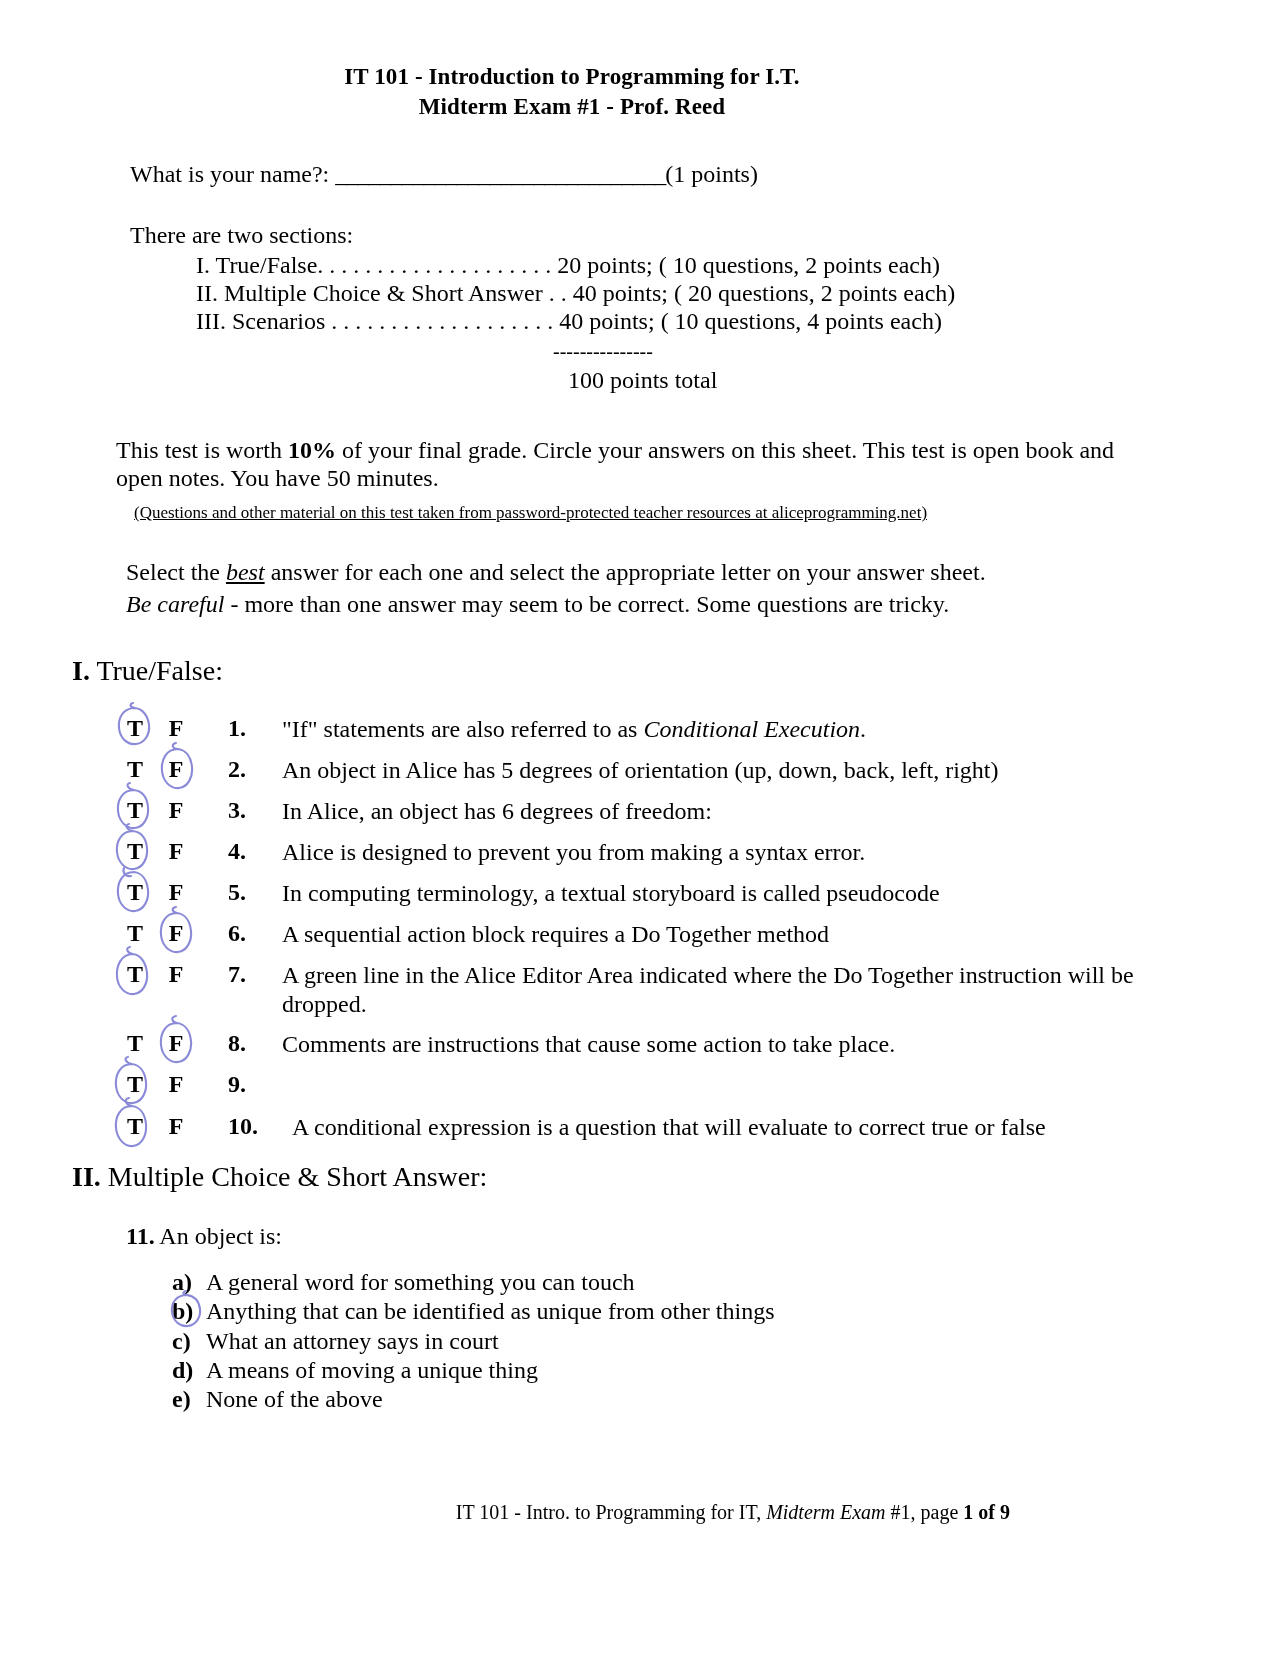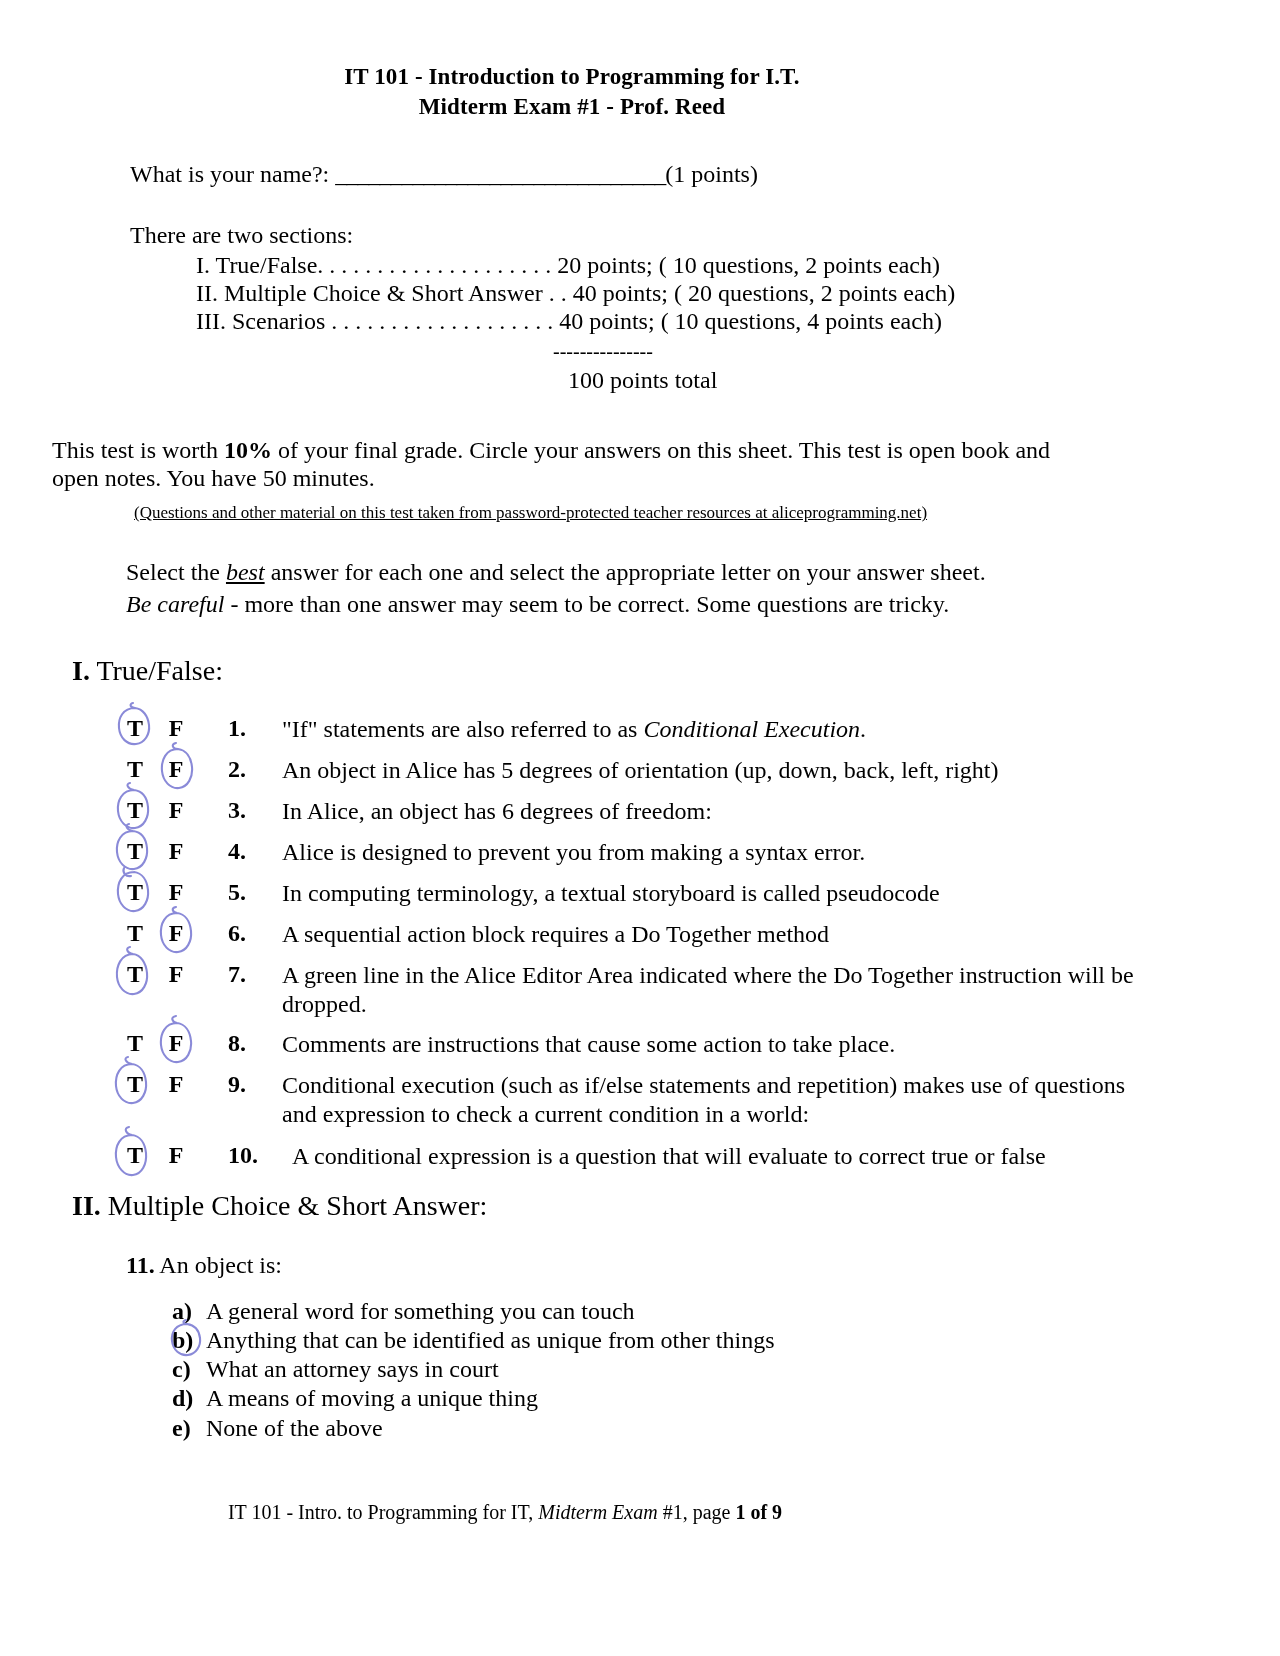--- a/index.html
+++ b/index.html
@@ -62,21 +62,21 @@
     font-size: 20px;
     letter-spacing: 0px;
   }
   .total-line {
     margin: 4px 0 8px 568px;
     font-size: 24px;
   }
 
   
   .worth {
-    margin: 42px 0 0 52px;
+    margin: 42px 0 0 116px;
     font-size: 24px;
     line-height: 1.2;
     width: 1010px;
   }
   .paren-note {
     margin: 10px 0 0 134px;
     font-size: 17px;
     width: 1000px;
     text-decoration: underline;
   }
@@ -169,21 +169,21 @@
     position: relative;
   }
   .mc-text { }
 
   
   .doc-footer {
     position: absolute;
     left: 0;
     right: 0;
     bottom: 132px;
-    text-align: center;
+    text-align: right;
     padding-right: 134px;
     font-size: 20px;
   }
 </style>
 </head>
 <body>
 
 <div class="page">
 
   <div class="doc-header">
@@ -351,21 +351,20 @@
       <div class="tf-choices">
         <span class="tf-letter t">T</span>
         <span class="tf-letter f">F</span>
         <span class="circle-mark" style="left:-8px; top:-19px;">
           <svg width="48" height="62" viewBox="0 0 48 62">
             <path d="M22 12 C10 12 5 23 6 34 C7 44 14 52 23 51 C32 50 37 40 36 30 C35 20 30 13 22 12 C16 11 13 6 18 5" fill="none" stroke="#8a8ad8" stroke-width="2.1" stroke-linecap="round"></path>
           </svg>
         </span>
       </div>
       <div class="tf-num">9.</div>
-      <div class="tf-text">Conditional execution (such as if/else statements and repetition) makes use of questions and expression to check a current condition in a world:</div>
     </div>
 
     <div class="tf-row" style="margin-top:12px;">
       <div class="tf-choices">
         <span class="tf-letter t">T</span>
         <span class="tf-letter f">F</span>
         <span class="circle-mark" style="left:-8px; top:-20px;">
           <svg width="50" height="64" viewBox="0 0 50 64">
             <path d="M22 13 C10 13 5 24 6 35 C7 45 14 54 23 53 C32 52 37 42 36 31 C35 21 30 14 22 13 C16 12 13 6 19 5" fill="none" stroke="#8a8ad8" stroke-width="2.1" stroke-linecap="round"></path>
           </svg>

